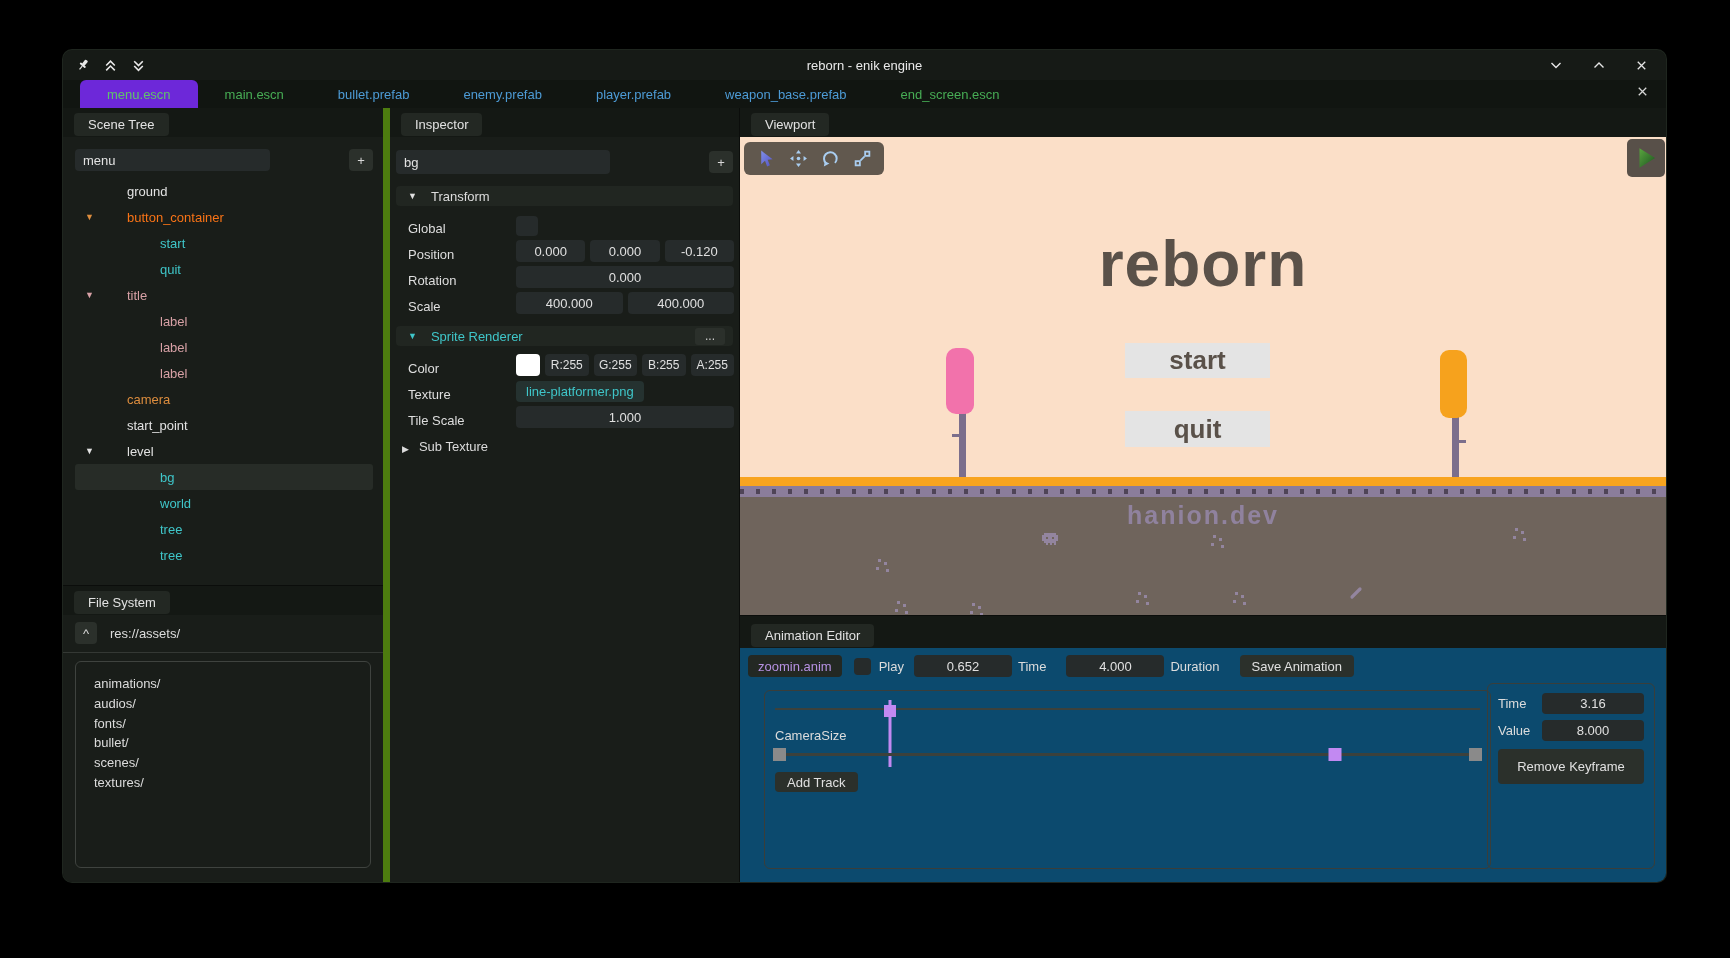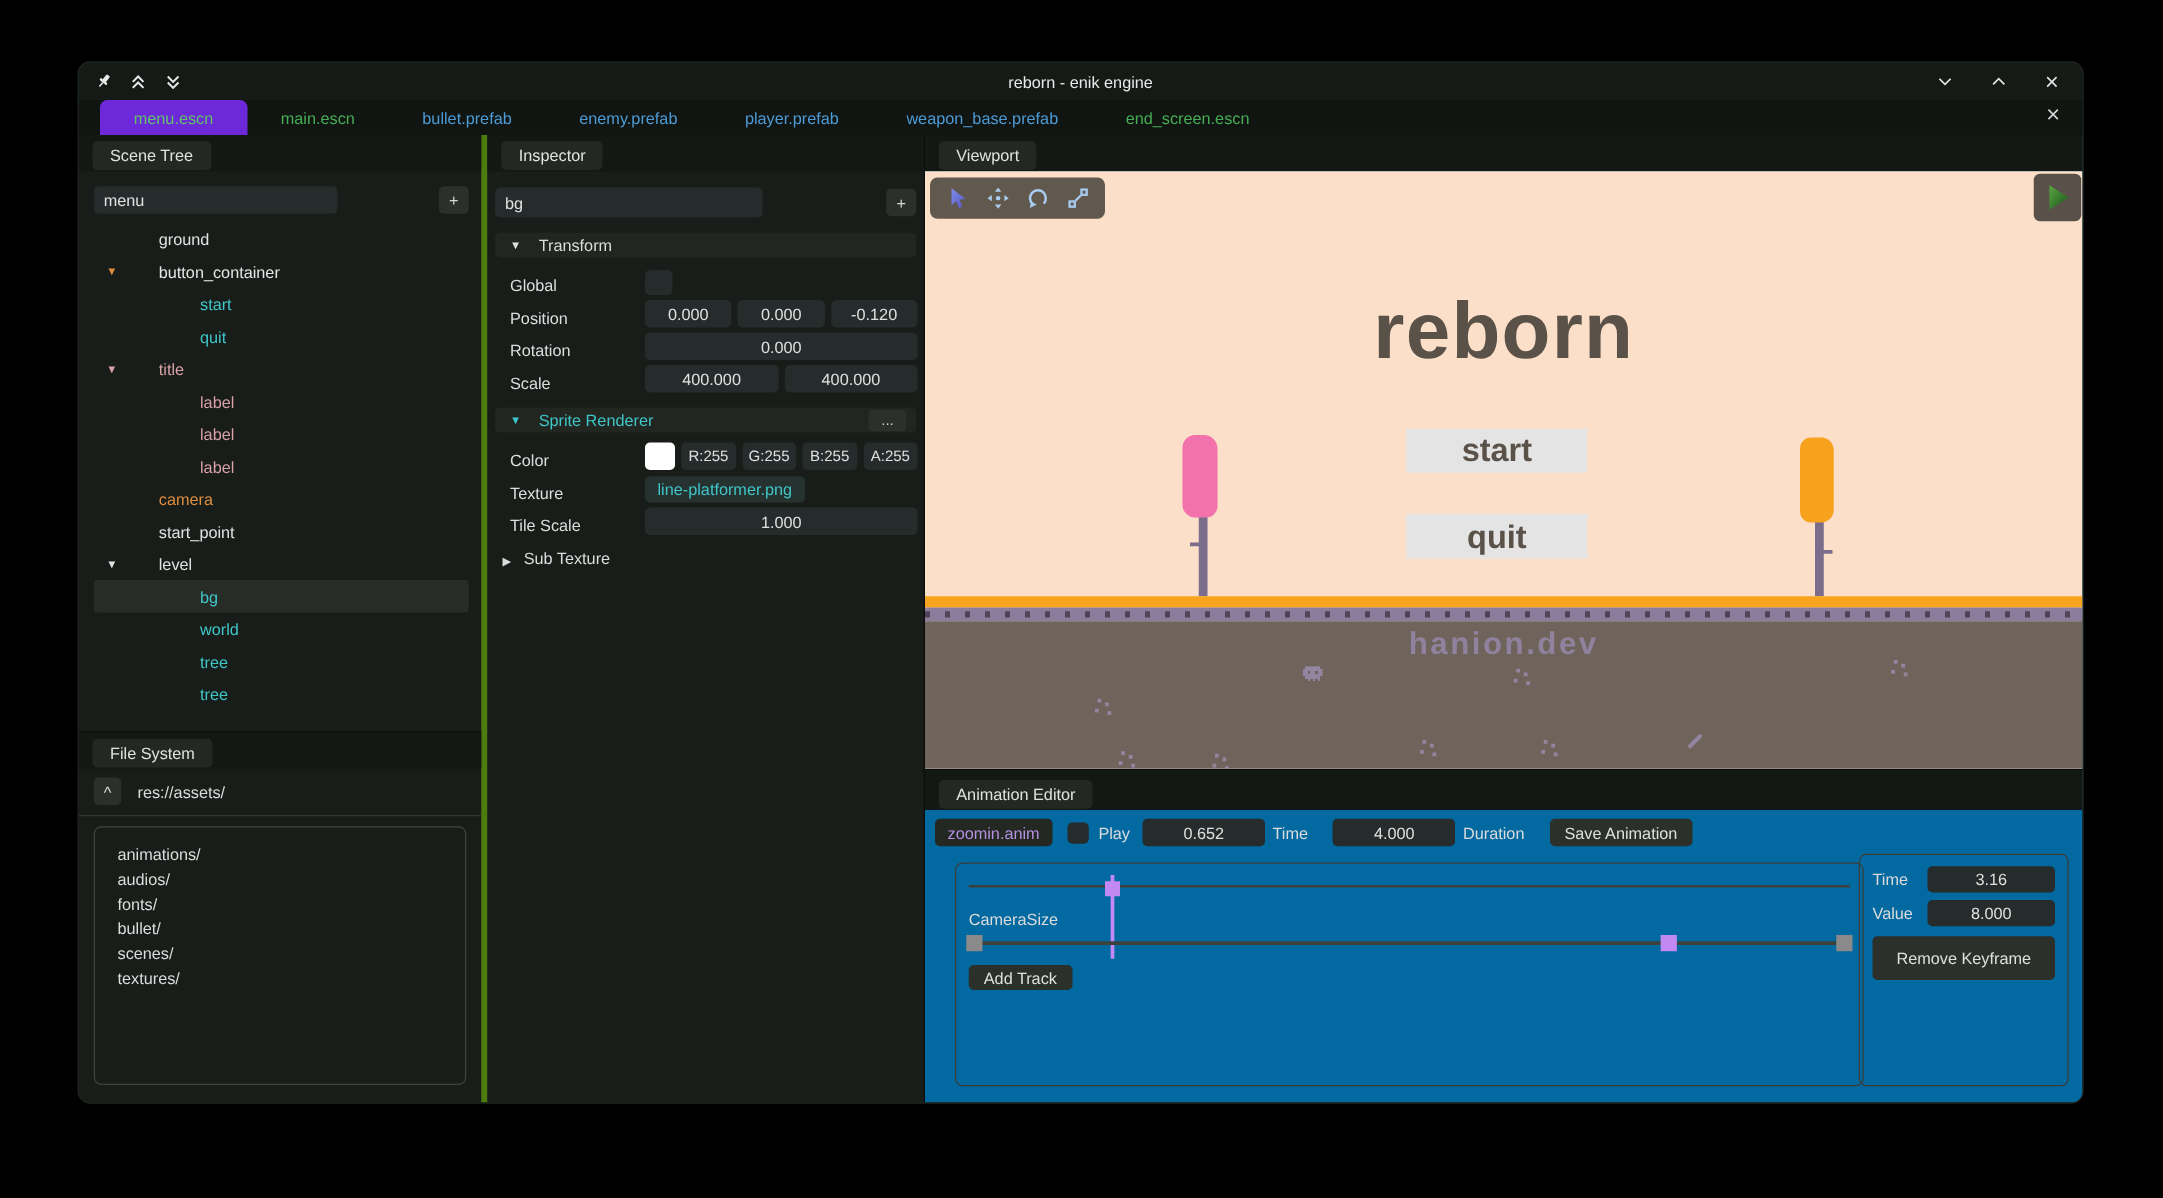--- a/index.html
+++ b/index.html
@@ -18,23 +18,23 @@
 
   
   .filetabs { height:28px; background:#111511; display:flex; align-items:stretch;
     padding-left:17px; position:relative; flex:0 0 auto; }
   .ftab { display:flex; align-items:center; justify-content:center; padding:0 27px; }
   .ftab.active { background:#6d28d9; border-radius:6px 6px 0 0; }
   .tabs-close { position:absolute; right:16px; top:4px; }
 
   
   .main { flex:1; display:flex; min-height:0; }
-  .col-left  { width:327px; flex:0 0 auto; border-right:5px solid #4d7c0f; display:flex; flex-direction:column; background:#191d19; }
+  .col-left  { width:327px; flex:0 0 auto; border-right:7px solid #4d7c0f; display:flex; flex-direction:column; background:#191d19; }
   .col-mid   { width:350px; flex:0 0 auto; border-right:1px solid #0b0d0b; display:flex; flex-direction:column; background:#191d19; }
-  .col-right { flex:1; display:flex; flex-direction:column; min-width:0; background:#0369a1; }
+  .col-right { flex:1; display:flex; flex-direction:column; min-width:0; background:#0c4a6e; }
 
   .tabstrip { height:29px; background:#141814; display:flex; align-items:flex-end; flex:0 0 auto; }
   .ptab { display:inline-flex; align-items:center; height:23px; margin:0 0 1px 11px;
     padding:0 14px; background:#232823; border-radius:4px; color:#e2e2e2; }
 
   
   .scenetree-body { flex:1; padding:12px 10px 0 12px; overflow:hidden; }
   .root-row { display:flex; align-items:center; }
   .text-input { height:22px; background:#262b2b; border:none; border-radius:4px;
     color:#e2e2e2; font-size:13px; padding:0 8px; font-family:inherit; }
@@ -230,21 +230,21 @@
           <span style="flex:1"></span>
           <span class="sq-btn">+</span>
         </div>
         <div class="tree">
           <div class="trow i1">
               <span class="tri" style="color: rgb(226, 226, 226);"></span>
               <span class="tlabel" style="color: rgb(226, 226, 226);">ground</span>
             </div>
           <div class="trow i1">
               <span class="tri" style="color: rgb(221, 141, 62);">▼</span>
-              <span class="tlabel" style="color: #e5e5e5; text-align: center;">button_container</span>
+              <span class="tlabel" style="color: #f97316; text-align: center;">button_container</span>
             </div>
           <div class="trow i2">
               <span class="tri"></span>
               <span class="tlabel" style="color: rgb(63, 198, 201);">start</span>
             </div>
           <div class="trow i2">
               <span class="tri"></span>
               <span class="tlabel" style="color: rgb(63, 198, 201);">quit</span>
             </div>
           <div class="trow i1">

